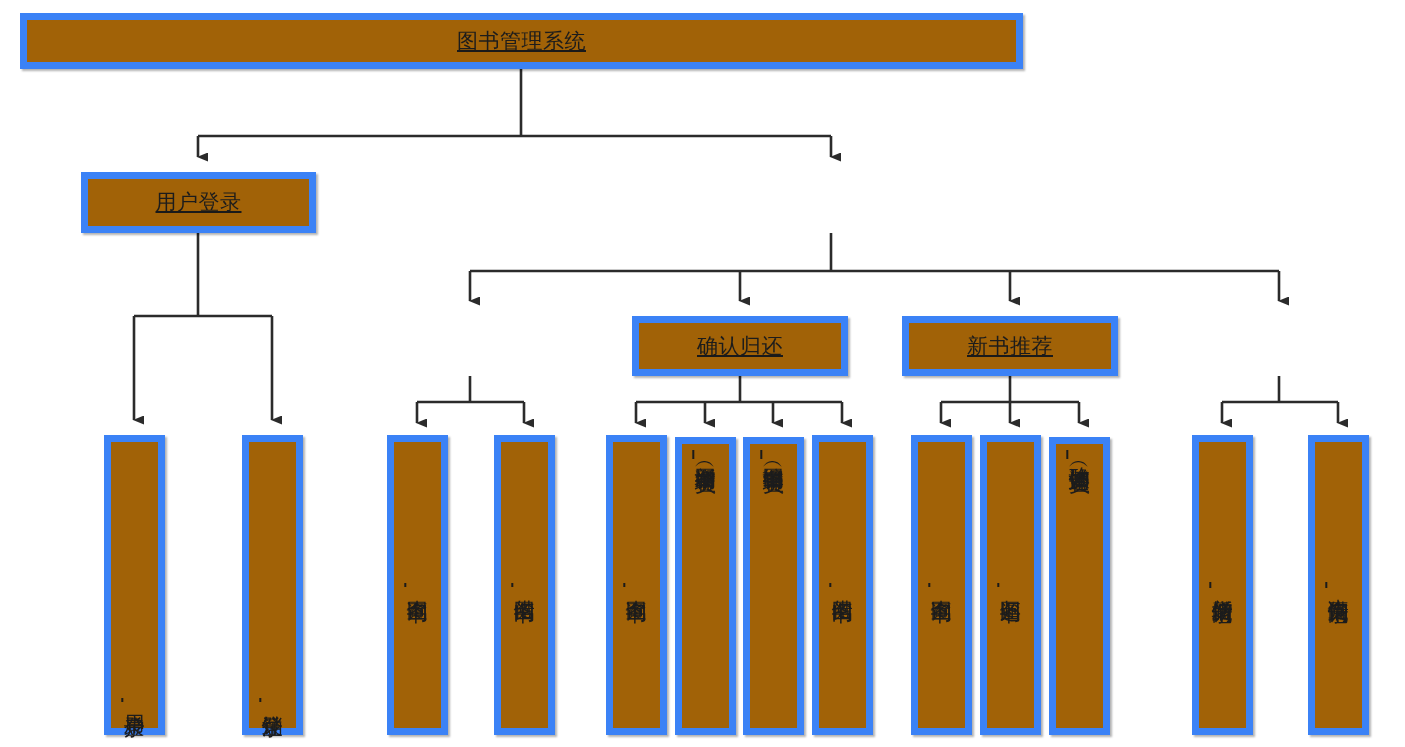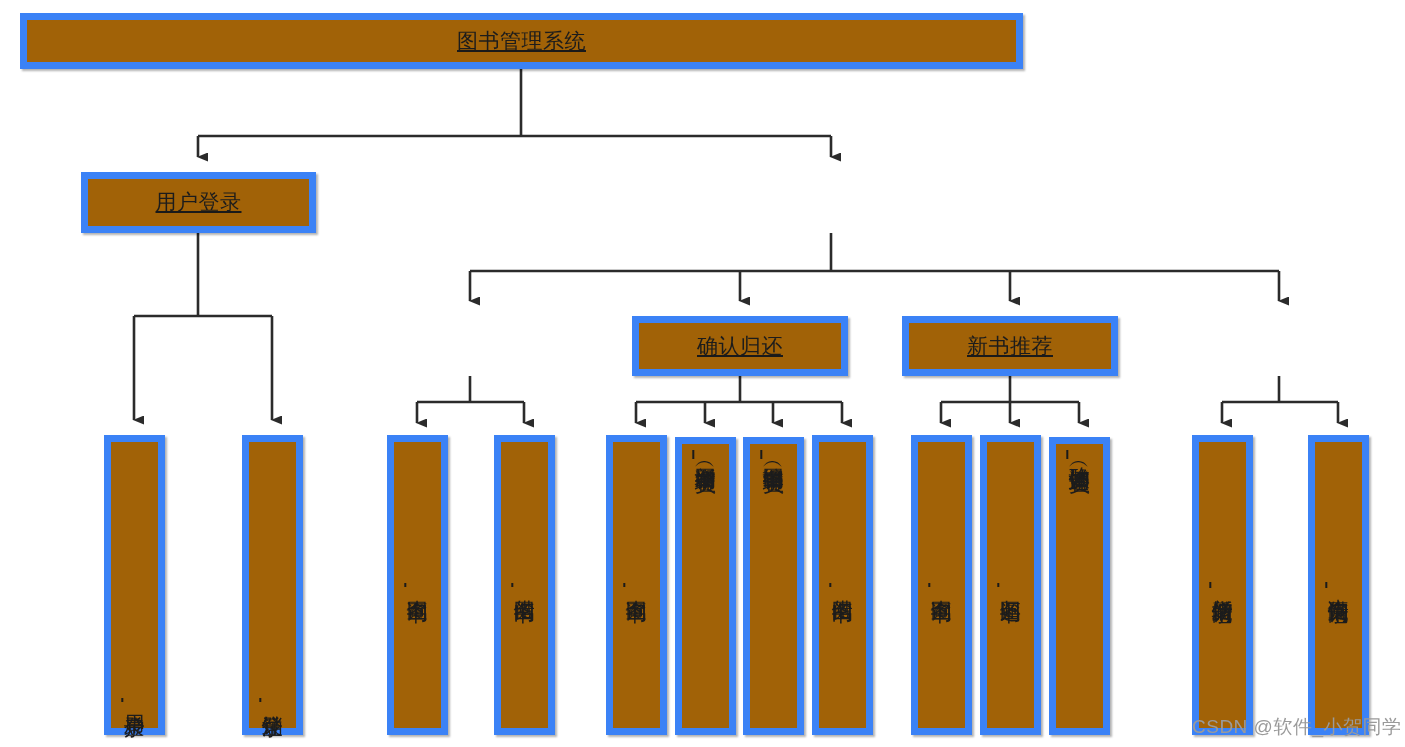--- a/index.html
+++ b/index.html
@@ -190,15 +190,14 @@
     <span class="label">确认归还（管理员）</span>
   </div>
 
   <div class="node v centered" style="left:1192px; top:435px; width:61px; height:300px;">
     <span class="label">新增借阅记录</span>
   </div>
   <div class="node v centered" style="left:1308px; top:435px; width:61px; height:300px;">
     <span class="label">查询借阅记录</span>
   </div>
 
-  <div class="watermark" style="left:1192px; top:714px;">CSDN @软件_小贺同学</div>
 
 </div>
 
 </body></html>

